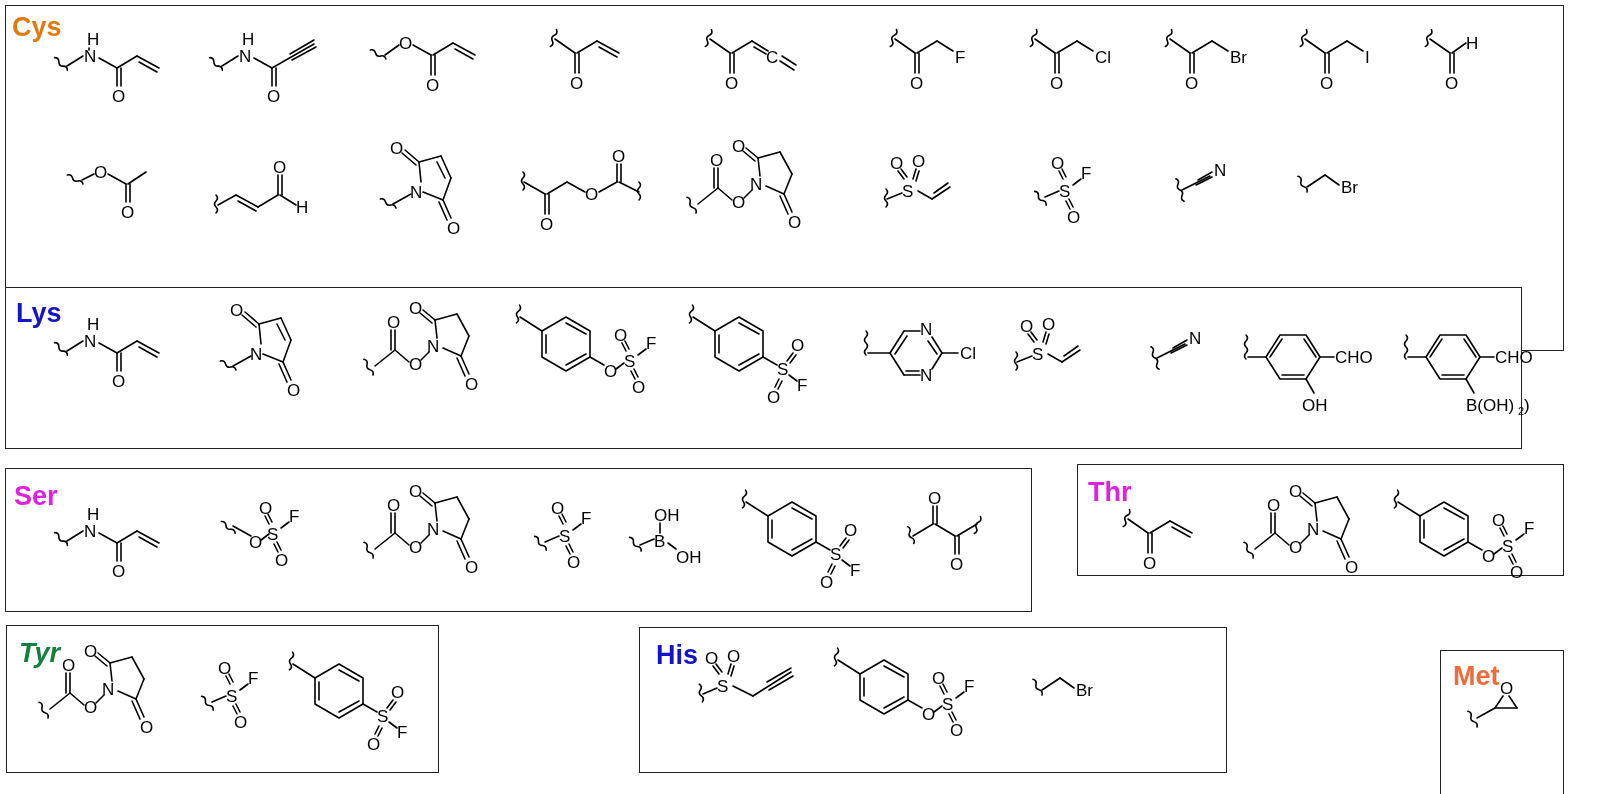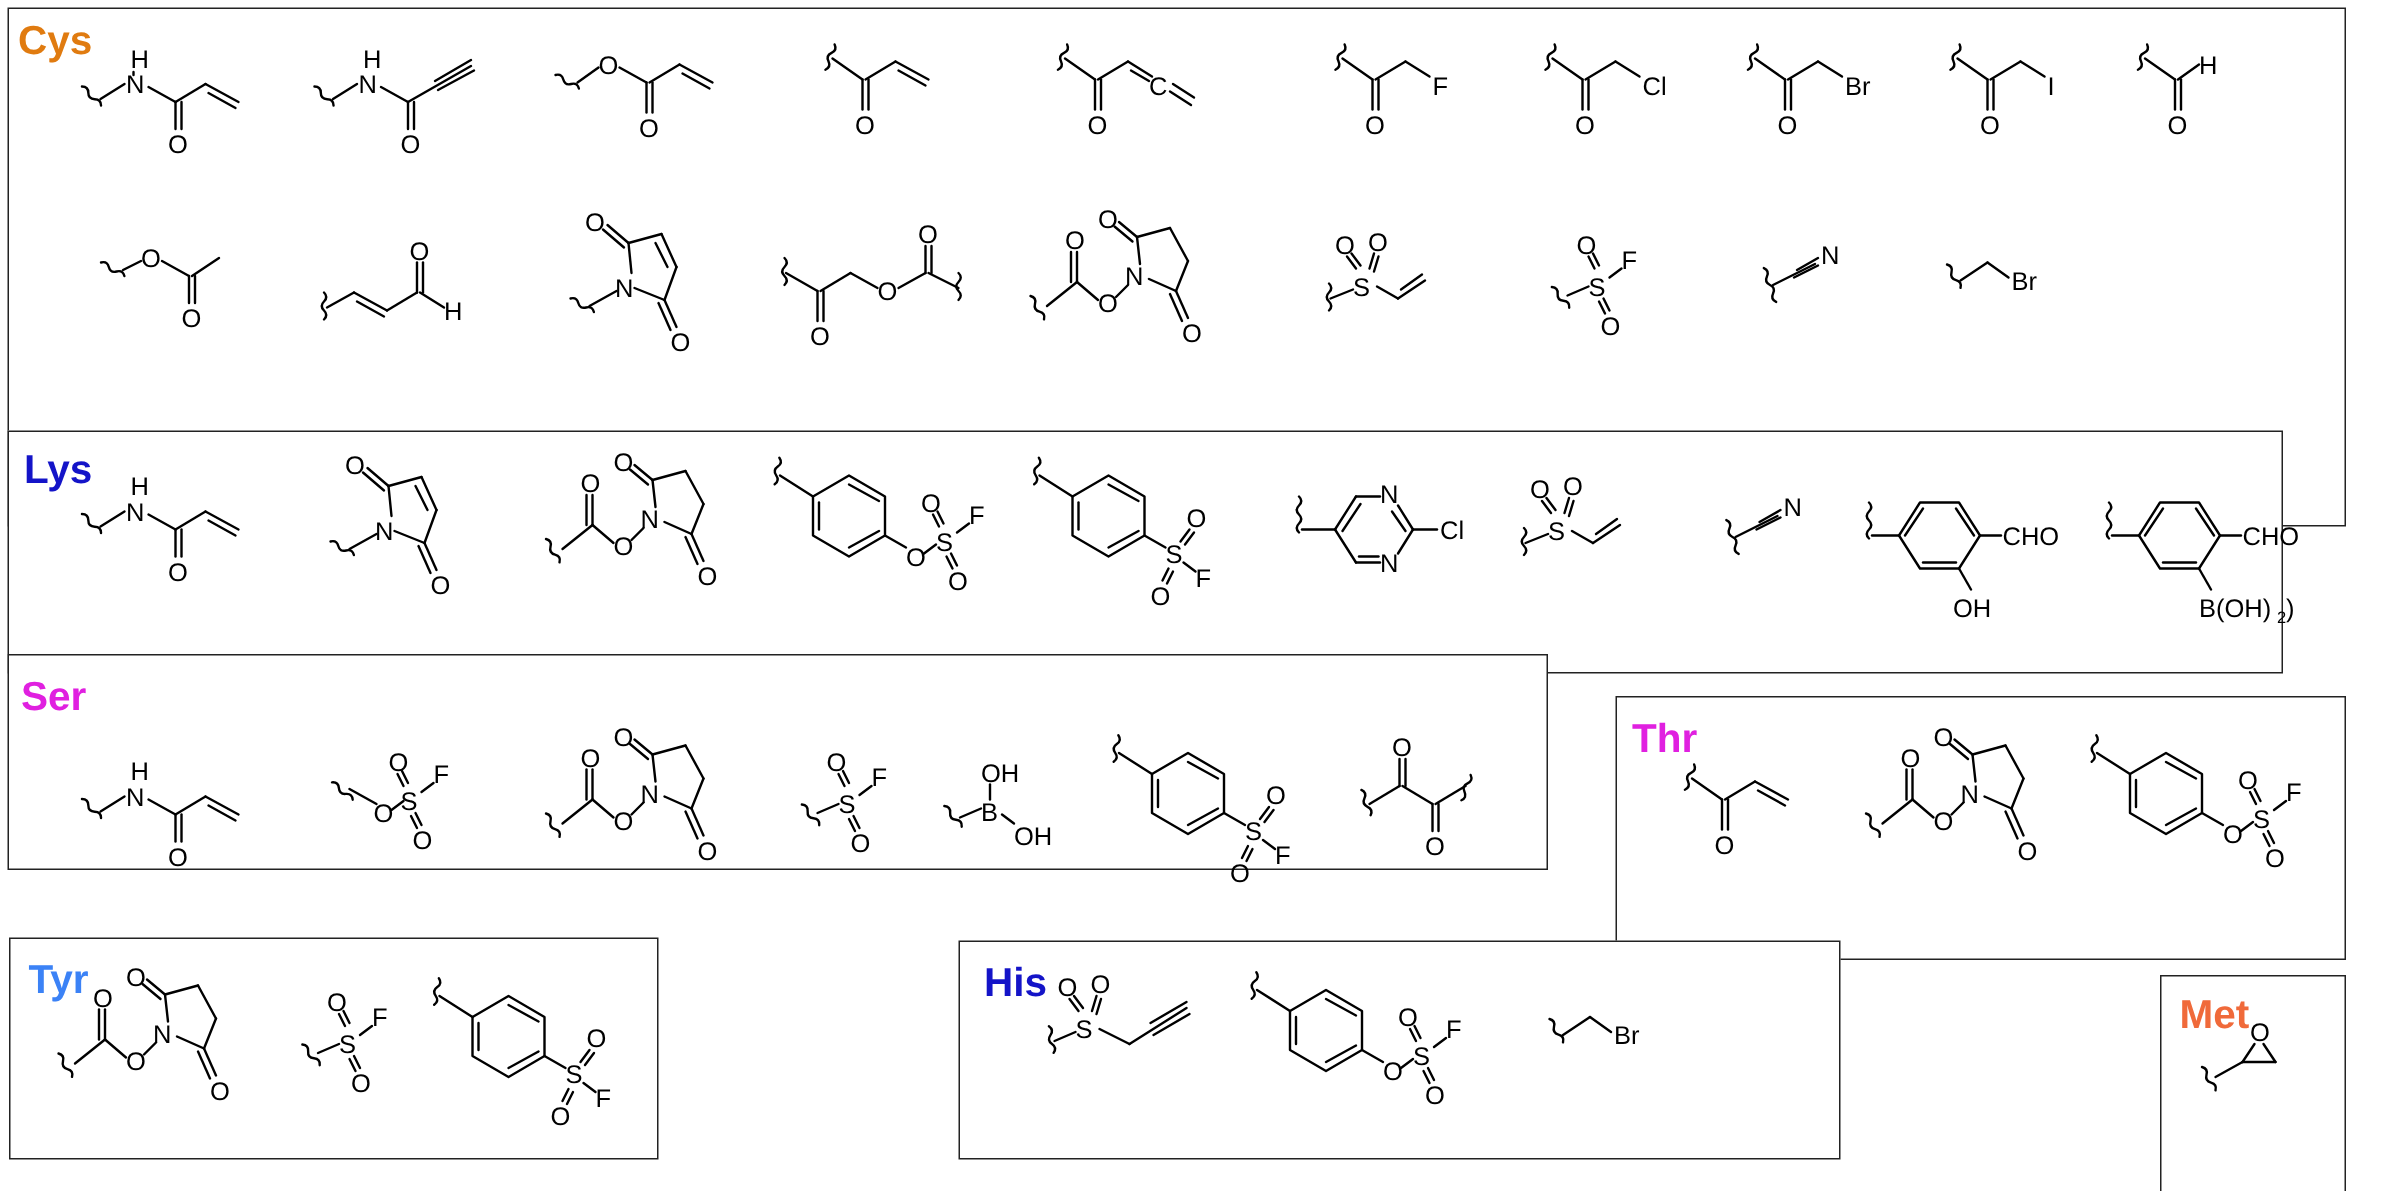--- a/index.html
+++ b/index.html
@@ -429,21 +429,21 @@
     <line x1="64" y1="4" x2="76" y2="22"></line>
     <line x1="42" y1="40" x2="64" y2="40"></line>
   <line x1="80" y1="22" x2="94" y2="22"></line>
   <text x="95" y="28">CHO</text>
   <line x1="66" y1="44" x2="74" y2="58"></line>
   <text x="66" y="76"><tspan>B(OH)</tspan></text>
   <text class="sub" x="118" y="80">2</text>
   <text x="124" y="76">)</text>
 </svg>
 
-<div class="panel" style="left:5px;top:436px;width:1027px;height:144px;">
+<div class="panel" style="left:5px;top:468px;width:1027px;height:144px;">
   <div class="panel-label" style="left:8px;top:14px;color:#E020E0;">Ser</div>
 </div>
 
 <svg class="struct" style="left:55px;top:495px;" width="120" height="80">
   <path d="M6,35 q3,3 0,6 q-3,3 0,6 q3,3 0,6" transform="rotate(-45 6 44)"></path>
   <line x1="12" y1="46" x2="28" y2="36"></line>
   <text x="29" y="42">N</text>
   <text x="32" y="25">H</text>
   <line x1="44" y1="38" x2="62" y2="48"></line>
   <line x1="62" y1="48" x2="62" y2="66"></line>
@@ -543,21 +543,21 @@
     <line x1="32" y1="34" x2="32" y2="16"></line>
   <text x="23" y="14">O</text>
   <line x1="30" y1="34" x2="50" y2="46"></line>
   <line x1="50" y1="46" x2="50" y2="64"></line>
     <line x1="54" y1="46" x2="54" y2="64"></line>
   <text x="45" y="80">O</text>
   <line x1="52" y1="46" x2="72" y2="34"></line>
   <path d="M72,26 q3,3 0,6 q-3,3 0,6 q3,3 0,6" transform="rotate(20 72 36)"></path>
 </svg>
 
-<div class="panel" style="left:1077px;top:464px;width:487px;height:176px;">
+<div class="panel" style="left:1077px;top:464px;width:487px;height:112px;">
   <div class="panel-label" style="left:10px;top:14px;color:#E020E0;">Thr</div>
 </div>
 
 <svg class="struct" style="left:1118px;top:505px;" width="100" height="80">
   <path d="M8,4 q3,3 0,6 q-3,3 0,6 q3,3 0,6" transform="rotate(20 8 14)"></path>
   <line x1="10" y1="14" x2="30" y2="28"></line>
   <line x1="30" y1="28" x2="30" y2="48"></line>
     <line x1="34" y1="28" x2="34" y2="48"></line>
   <text x="25" y="64">O</text>
   <line x1="32" y1="28" x2="52" y2="16"></line>
@@ -603,21 +603,21 @@
     <line x1="117" y1="44" x2="113" y2="36"></line>
   <text x="102" y="36">O</text>
   <line x1="126" y1="50" x2="134" y2="44"></line>
   <text x="134" y="44">F</text>
   <line x1="122" y1="64" x2="126" y2="72"></line>
     <line x1="119" y1="66" x2="123" y2="74"></line>
   <text x="120" y="88">O</text>
 </svg>
 
 <div class="panel" style="left:6px;top:625px;width:433px;height:148px;">
-  <div class="panel-label" style="left:12px;top:14px;color:#3b82f6;">Tyr</div>
+  <div class="panel-label" style="left:12px;top:14px;color:#15803d;font-style:italic;">Tyr</div>
 </div>
 
 <svg class="struct" style="left:40px;top:645px;" width="140" height="100">
   <path d="M4,56 q3,3 0,6 q-3,3 0,6 q3,3 0,6" transform="rotate(-30 4 66)"></path>
   <line x1="10" y1="64" x2="30" y2="48"></line>
   <line x1="30" y1="48" x2="30" y2="28"></line>
     <line x1="26" y1="48" x2="26" y2="28"></line>
   <text x="22" y="26">O</text>
   <line x1="30" y1="48" x2="44" y2="60"></line>
   <text x="44" y="68">O</text>

